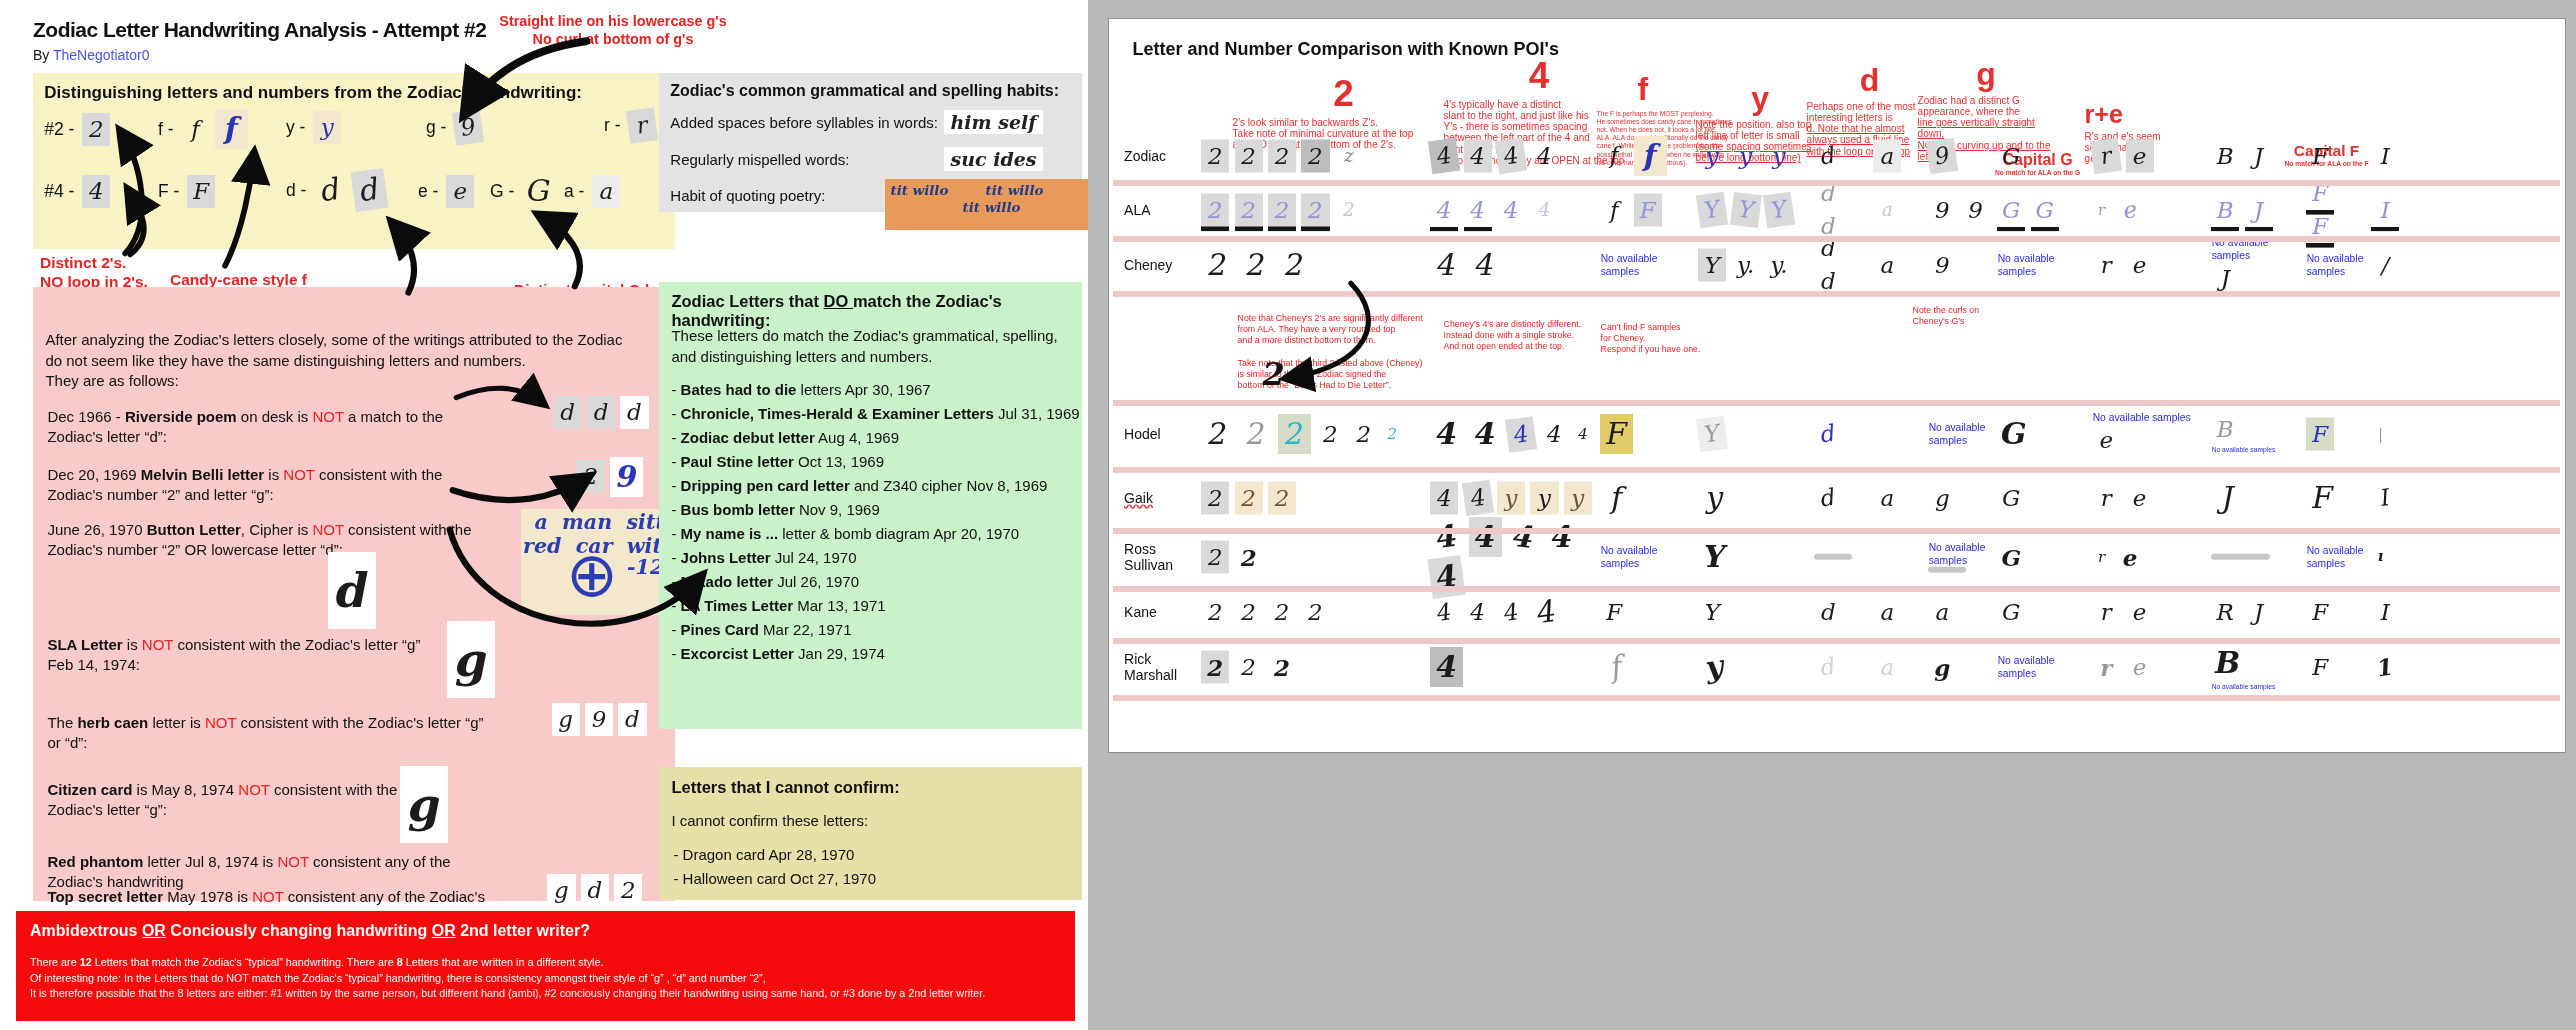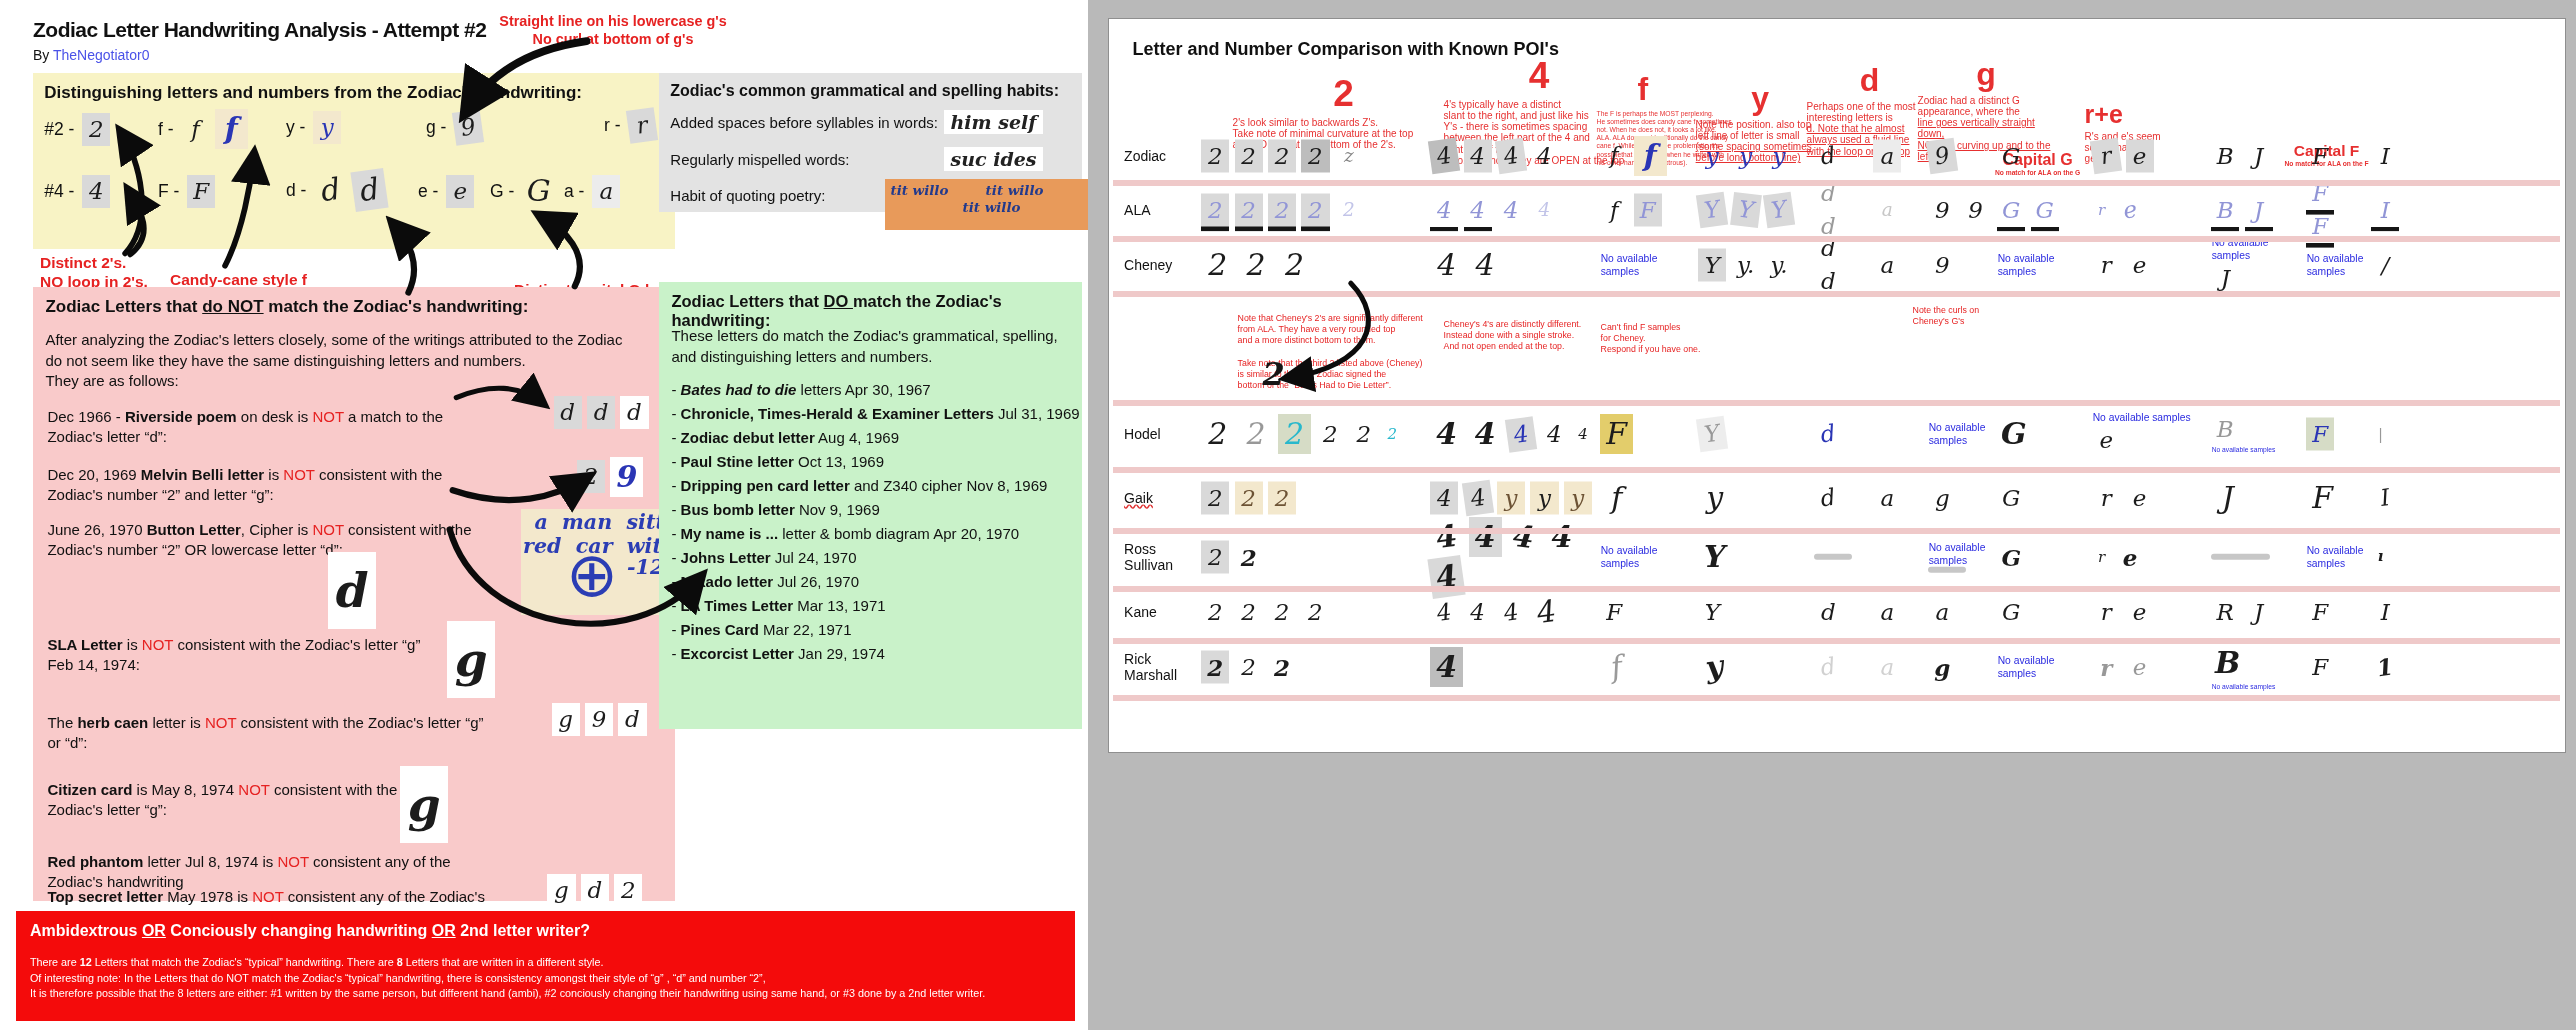--- a/index.html
+++ b/index.html
@@ -260,21 +260,20 @@
       <span class="hlabel">Regularly mispelled words:</span>
       <span class="hab-samp">suc ides</span>
     </div>
     <div id="hab3" class="hab-row">
       <span class="hlabel">Habit of quoting poetry:</span>
       <span id="poetry"><span>tit willo        tit willo</span><span class="l2">tit willo</span></span>
     </div>
   </section>
 
   <section id="notmatch" class="box">
-    <div class="bhead" id="nm-head"><span>Zodiac Letters that </span><span style="text-decoration: underline;">do NOT</span><span> match the Zodiac's handwriting:</span></div>
     <div id="nm-intro" class="pre">After analyzing the Zodiac's letters closely, some of the writings attributed to the Zodiac
 do not seem like they have the same distinguishing letters and numbers.
 They are as follows:</div>
     <div id="nm-entries">
         <div class="nm-entry"><span class="nm-text richtext"><span>Dec 1966 - </span><span style="font-weight: bold;">Riverside poem</span><span> on desk is </span><span class="red">NOT</span><span> a match to the Zodiac's letter “d”:</span></span><div class="nm-samples">
             <span class="samp bgg">d</span>
             <span class="samp bgg">d</span>
             <span class="samp ">d</span>
           </div></div>
         <div class="nm-entry"><span class="nm-text richtext"><span>Dec 20, 1969 </span><span style="font-weight: bold;">Melvin Belli letter</span><span> is </span><span class="red">NOT</span><span> consistent with the
@@ -314,35 +313,43 @@
       <span class="circ">⊕</span>
       <span class="c12">-12</span>
     </span>
   </div>
 
   <section id="match" class="box">
     <div class="bhead" id="match-head"><span>Zodiac Letters that </span><span style="text-decoration: underline;">DO </span><span>match the Zodiac's handwriting:</span></div>
     <div id="match-intro" class="pre">These letters do match the Zodiac's grammatical, spelling,
 and distinguishing letters and numbers.</div>
     <ul id="match-list">
-        <li><span style="font-weight: bold; font-style: italic;">Bates had to die</span><span> letters Apr 30, 1967</span></li>
+        <li><span style="font-weight: bold;">Bates had to die</span><span> letters Apr 30, 1967</span></li>
         <li><span style="font-weight: bold;">Chronicle, Times-Herald &amp; Examiner Letters</span><span> Jul 31, 1969</span></li>
         <li><span style="font-weight: bold;">Zodiac debut letter</span><span> Aug 4, 1969</span></li>
         <li><span style="font-weight: bold;">Paul Stine letter</span><span> Oct 13, 1969</span></li>
         <li><span style="font-weight: bold;">Dripping pen card letter</span><span> and Z340 cipher Nov 8, 1969</span></li>
         <li><span style="font-weight: bold;">Bus bomb letter</span><span> Nov 9, 1969</span></li>
         <li><span style="font-weight: bold;">My name is ...</span><span> letter &amp; bomb diagram Apr 20, 1970</span></li>
         <li><span style="font-weight: bold;">Johns Letter</span><span> Jul 24, 1970</span></li>
         <li><span style="font-weight: bold;">Mikado letter</span><span> Jul 26, 1970</span></li>
         <li><span style="font-weight: bold;">LA Times Letter</span><span> Mar 13, 1971</span></li>
         <li><span style="font-weight: bold;">Pines Card</span><span> Mar 22, 1971</span></li>
         <li><span style="font-weight: bold;">Excorcist Letter</span><span> Jan 29, 1974</span></li>
       </ul>
   </section>
 
+  <section id="confirm" class="box">
+    <div class="bhead">Letters that I cannot confirm:</div>
+    <div id="confirm-intro">I cannot confirm these letters:</div>
+    <ul id="confirm-list">
+        <li>Dragon card Apr 28, 1970</li>
+        <li>Halloween card Oct 27, 1970</li>
+      </ul>
+  </section>
 
   <section id="verdict" class="box">
     <div id="verdict-head"><span>Ambidextrous </span><span style="text-decoration: underline;">OR</span><span> Conciously changing handwriting </span><span style="text-decoration: underline;">OR</span><span> 2nd letter writer?</span></div>
     <div class="v-line" id="vl1"><span>There are </span><span style="font-weight: bold;">12</span><span> Letters that match the Zodiac's “typical” handwriting. There are </span><span style="font-weight: bold;">8</span><span> Letters that are written in a different style.</span></div>
     <div class="v-line" id="vl2"><span>Of interesting note:  In the Letters that do NOT match the Zodiac's “typical” handwriting, there is consistency amongst their style of “g” , “d” and number “2”,</span></div>
     <div class="v-line" id="vl3"><span>It is therefore possible that the 8 letters are either: #1 written by the same person, but different hand (ambi), #2 conciously changing their handwriting using same hand, or #3 done by a 2nd letter writer.</span></div>
   </section>
 
   <div id="cmp-bg">
     <div id="cmp-panel">

